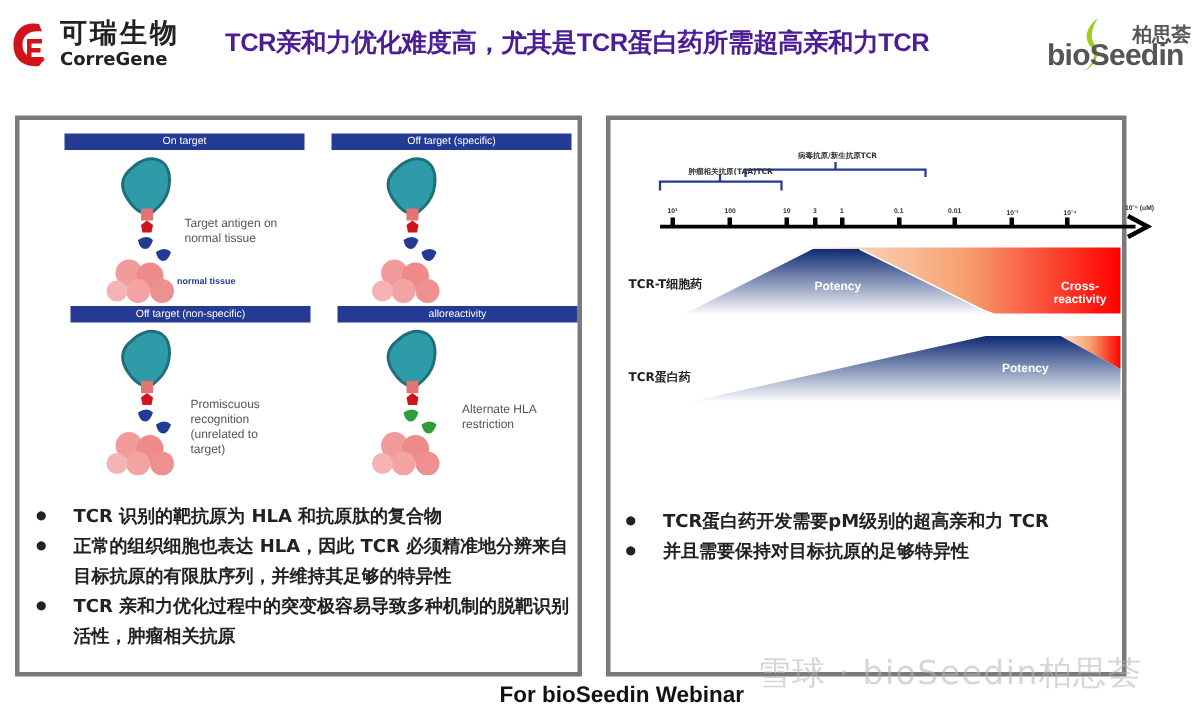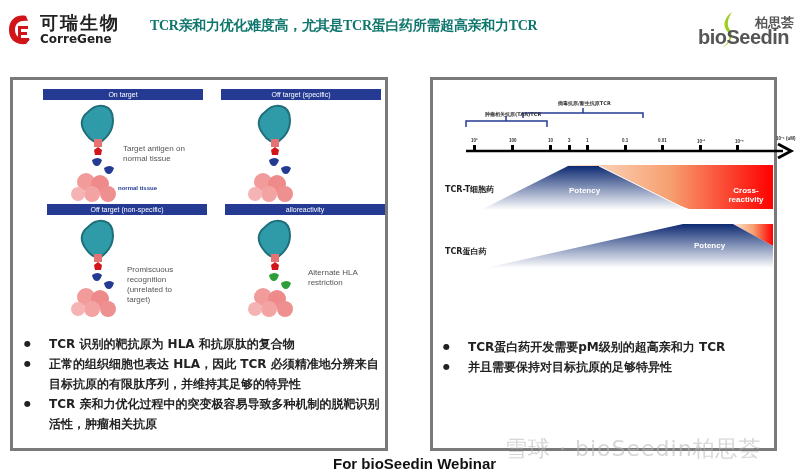--- a/index.html
+++ b/index.html
@@ -3,28 +3,28 @@
 <meta charset="utf-8">
 <style>
   * { box-sizing: border-box; margin: 0; padding: 0; }
   body { width: 800px; height: 476px; background: #fff; position: relative; overflow: hidden;
          font-family: "DejaVu Sans", "Liberation Sans", sans-serif; }
   .logo-left { position: absolute; left: 6px; top: 12px; display: flex; align-items: center; }
   .logo-left svg { width: 28px; height: 36px; }
   .logo-left .txt { margin-left: 6px; }
   .logo-left .cn { font-size: 18px; font-weight: bold; color: #222; letter-spacing: 2px; line-height: 18px; }
   .logo-left .en { font-size: 12px; font-weight: bold; color: #222; line-height: 15px; }
-  .title { position: absolute; left: 150px; top: 17px; width: 520px; font-size: 14px; font-weight: bold;
-           color: #0f766e; white-space: nowrap; font-family: Liberation Serif, serif; letter-spacing: -0.3px; }
+  .title { position: absolute; left: 150px; top: 17px; width: 520px; font-size: 17px; font-weight: bold;
+           color: #4c1d95; white-space: nowrap; font-family: Liberation Sans, sans-serif; letter-spacing: -0.3px; }
   .logo-right { position: absolute; left: 698px; top: 10px; width: 96px; height: 40px; }
   .logo-right .word { position: absolute; left: 0; top: 16px; font-size: 20px; font-weight: bold; color: #555; font-family: "Liberation Sans", sans-serif; letter-spacing: -0.5px; }
   .logo-right .cn { position: absolute; left: 57px; top: 4px; font-size: 13px; color: #555; font-weight: bold; }
   .panel { position: absolute; top: 77px; height: 374px; border: 3px solid #7a7a7a; background: #fff; }
   .panel.left { left: 10px; width: 378px; }
-  .panel.right { left: 430px; width: 347px; }
+  .panel.right { left: 404px; width: 347px; }
   .scenario { position: absolute; width: 160px; }
   .scn-head { height: 11px; background: #243a93; color: #fff; font-size: 7px; text-align: center; line-height: 11px; font-family: "Liberation Sans", sans-serif; }
   .scn-desc { position: absolute; font-size: 8px; color: #555; line-height: 10px; font-family: "Liberation Sans", sans-serif; }
   .scn-tissue { position: absolute; font-size: 6px; color: #243a93; font-weight: bold; font-family: "Liberation Sans", sans-serif; }
   .scn-art { position: absolute; }
   .bullets { position: absolute; list-style: none; }
   .bullets li { position: relative; padding-left: 28px; font-size: 12px; font-weight: bold; color: #222; line-height: 20px; }
   .bullets li::before { content: "●"; position: absolute; left: 3px; top: 0; font-size: 8px; }
   .axis-wrap { position: absolute; left: 0; top: 0; }
   .axis-lbl { position: absolute; font-size: 4.5px; color: #333; font-weight: bold; white-space: nowrap; font-family: "Liberation Sans", sans-serif; }

